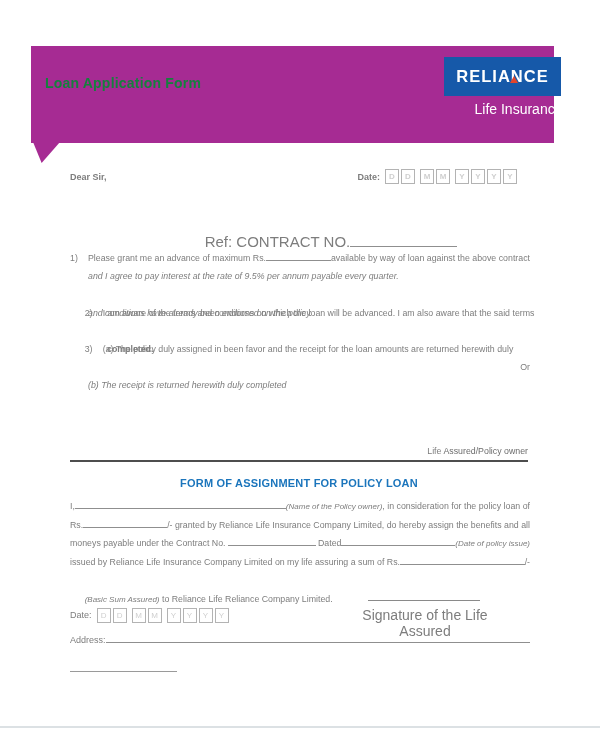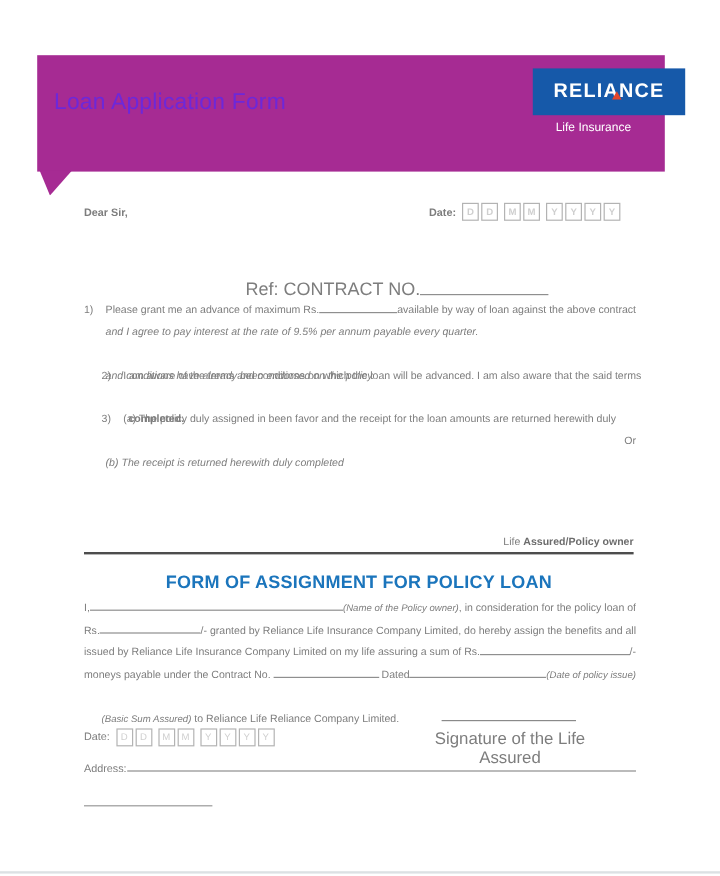--- a/index.html
+++ b/index.html
@@ -5,51 +5,51 @@
   * { margin:0; padding:0; box-sizing:border-box; }
   html,body { background:#ffffff; }
   .page {
     position:relative; width:600px; height:730px; background:#ffffff;
     font-family:"Liberation Sans", sans-serif; color:#7d7d7d; overflow:hidden;
   }
   
   .banner { position:absolute; left:31px; top:46px; width:523px; height:97px; background:#a62b93; }
   .banner-tail { position:absolute; left:33px; top:142px; width:27px; height:21px; background:#a62b93;
     -webkit-clip-path:polygon(0 0,100% 0,32% 100%); clip-path:polygon(0 0,100% 0,32% 100%); }
-  .page-title { position:absolute; left:45px; top:75px; font-size:19px; font-weight:normal; color:#6d28d9; letter-spacing:.2px; }
-  .logo-box { position:absolute; left:444px; top:57px; width:127px; height:39px; background:#1659a9;
+  .page-title { position:absolute; left:45px; top:75px; font-size:14px; font-weight:bold; color:#15803d; letter-spacing:.2px; }
+  .logo-box { position:absolute; left:444px; top:57px; width:117px; height:39px; background:#1659a9;
     display:flex; align-items:center; justify-content:center; }
   .logo-brand { color:#ffffff; font-weight:bold; font-size:16.5px; letter-spacing:1px; white-space:pre; }
   .logo-red-tri { position:absolute; left:66px; top:19px; width:0; height:0;
     border-left:4px solid transparent; border-right:4px solid transparent; border-bottom:7px solid #e2452b; }
-  .logo-tagline { position:absolute; left:436px; top:101px; width:117px; text-align:center; color:#ffffff; font-size:10px; }
+  .logo-tagline { position:absolute; left:460px; top:101px; width:117px; text-align:center; color:#ffffff; font-size:14px; }
   .ln { height:18.2px; line-height:18.2px; font-size:8.8px; white-space:pre; }
   .flexln { display:flex; align-items:baseline; }
   .flexln span { white-space:pre; }
   .blank { display:inline-block; height:1px; border-bottom:1px solid #8f8f8f; vertical-align:baseline; }
   .grow { flex:1 1 auto; }
   .num { display:inline-block; width:18px; }
   .indent1 { padding-left:18px;font-style:italic; }
   .indent2 { padding-left:37px;font-weight:bold; }
   .center { text-align:right; }
   
   .date-widget { display:inline-flex; align-items:center; gap:5px; font-size:9px; color:#7d7d7d; }
   .dgroup { display:inline-flex; gap:2px; }
   .dbox { display:inline-flex; align-items:center; justify-content:center; width:14px; height:15px;
     border:1px solid #b3b3b3; color:#cfcfcf; font-size:8px; background:#ffffff; }
   
   .salutation-row { position:absolute; left:70px; top:169px; width:447px; display:flex; justify-content:space-between; align-items:center; font-size:9px;font-weight:bold; }
   .ref-row { position:absolute; left:188px; top:216px; font-size:15px; white-space:pre; }
   .list-block { position:absolute; left:70px; top:249px; width:460px; }
   .closing-row { position:absolute; left:70px; top:406px; width:458px; text-align:right; font-size:8.8px; }
   .signoff-row { position:absolute; left:70px; top:436px; width:458px; text-align:right; font-size:8.8px; white-space:pre; }
-  .signoff-bold { font-weight:bold; color:#6c6c6c;margin-top:20px; }
+  .signoff-bold { font-weight:normal; color:#6c6c6c;margin-top:20px; }
   .divider { position:absolute; left:70px; top:460px; width:458px; height:2px; background:#4d4d4d; }
   .assign-heading { position:absolute; left:70px; top:477px; width:458px; text-align:center;
-    color:#1b75bc; font-weight:bold; font-size:15px; letter-spacing:.2px; }
+    color:#1b75bc; font-weight:bold; font-size:11px; letter-spacing:.2px; }
   .assign-block { position:absolute; left:70px; top:497px; width:460px; }
   .assign-block .ln { height:18.6px; line-height:18.6px; }
   .ital { font-style:italic; font-size:8px; }
   
   .footer-date-row { position:absolute; left:70px; top:604px; }
   .sig-line { position:absolute; left:368px; top:600px; width:112px; border-top:1.5px solid #8a8a8a; }
   .sig-caption { position:absolute; left:340px; top:607px; width:170px; text-align:center; font-size:14px; }
   .address-row { position:absolute; left:70px; top:635px; width:460px; display:flex; align-items:baseline; font-size:9px; }
   .short-line { position:absolute; left:70px; top:671px; width:107px; border-top:1.5px solid #9a9a9a; }
   .bottom-strip { position:absolute; left:0; top:726px; width:600px; height:2px; background:#dce1e4; }
@@ -118,24 +118,24 @@
 
   <div class="assign-heading">FORM OF ASSIGNMENT FOR POLICY LOAN</div>
   <div class="assign-block">
     <div class="ln flexln">
       <span>I,</span><span class="blank grow"></span><span class="ital">(Name of the Policy owner)</span><span>, in consideration for the policy loan of</span>
     </div>
     <div class="ln flexln">
       <span>Rs.</span><span class="blank grow"></span><span>/- granted by Reliance Life Insurance Company Limited, do hereby assign the benefits and all</span>
     </div>
     <div class="ln flexln">
-      <span>issued by Reliance Life Insurance Company Limited on my life assuring a sum of Rs.</span><span class="blank grow"></span><span>/-</span>
+      <span>moneys payable under the Contract No. </span><span class="blank grow"></span><span> Dated</span><span class="blank grow" style="flex-grow:1.3"></span><span class="ital">(Date of policy issue)</span>
     </div>
     <div class="ln flexln">
-      <span>moneys payable under the Contract No. </span><span class="blank grow"></span><span> Dated</span><span class="blank grow" style="flex-grow:1.3"></span><span class="ital">(Date of policy issue)</span>
+      <span>issued by Reliance Life Insurance Company Limited on my life assuring a sum of Rs.</span><span class="blank grow"></span><span>/-</span>
     </div>
     <div class="ln">
       <span class="ital">(Basic Sum Assured)</span><span> to Reliance Life Reliance Company Limited.</span>
     </div>
   </div>
 
   <div class="footer-date-row">
     <span class="date-widget">
       <span>Date:</span>
       <span class="dgroup">

